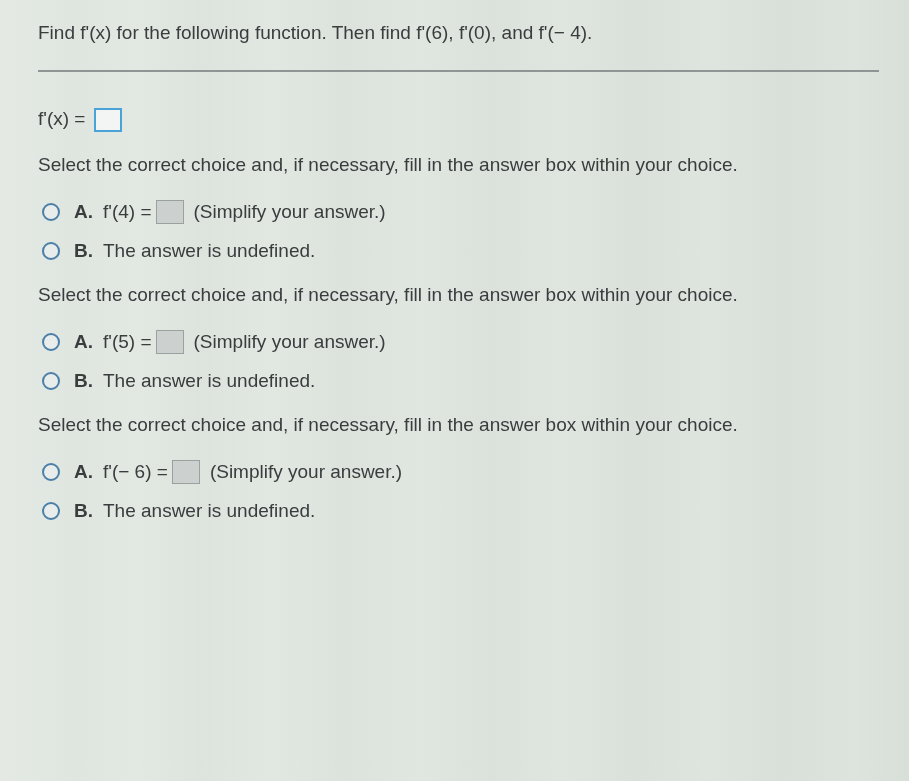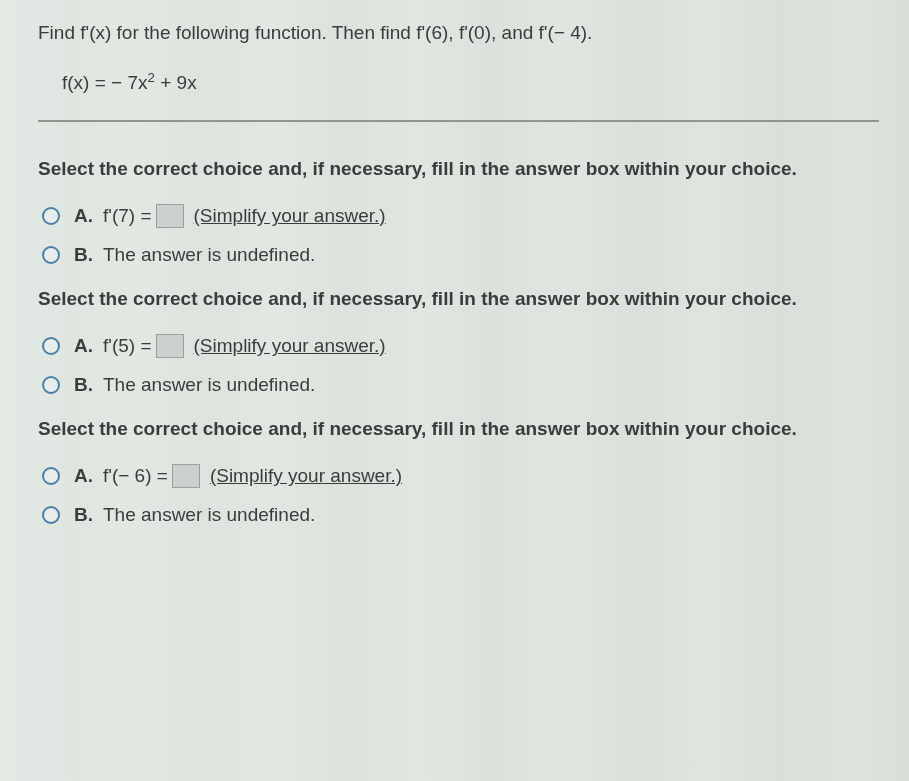--- a/index.html
+++ b/index.html
@@ -27,21 +27,21 @@
   }
   .prompt-line { margin-bottom: 26px; }
   .func-line { margin-left: 24px; margin-bottom: 26px; }
   sup { font-size: 0.7em; vertical-align: super; }
   .divider {
     border: none;
     border-top: 2px solid #8f9593;
     margin: 18px 0 36px 0;
   }
   .row { margin-bottom: 20px; }
-  .instruction { margin: 22px 0 24px 0; font-weight: bold; }
+  .instruction { margin: 22px 0 24px 0; }
   .input-box {
     display: inline-block;
     width: 28px;
     height: 24px;
     border: 2px solid #4aa3d8;
     background: #f2f5f3;
     vertical-align: middle;
     margin: 0 3px;
   }
   .input-box-gray {
@@ -64,42 +64,42 @@
     border: 2px solid #4a7fa8;
     border-radius: 50%;
     background: #e8eceb;
     flex-shrink: 0;
     margin-right: 14px;
   }
   .choice-letter {
     font-weight: bold;
     margin-right: 10px;
   }
-  .hint { margin-left: 6px; text-decoration: underline; }
+  .hint { margin-left: 6px; }
   .tight { margin-bottom: 16px; }
 </style>
 </head>
 <body>
 
 <div class="page">
 
   <div class="prompt-line">Find f'(x) for the following function. Then find f'(6), f'(0), and f'(− 4).</div>
 
-  <div class="func-line">
-    <span>f(x) = − 7x</span><sup>2</sup><span> + 9x</span>
-  </div>
 
   <hr class="divider">
 
+  <div class="row">
+    <span>f'(x) = </span><span class="input-box"></span>
+  </div>
 
   <div class="instruction">Select the correct choice and, if necessary, fill in the answer box within your choice.</div>
   <div class="choice tight">
     <span class="radio"></span>
     <span class="choice-letter">A.</span>
-    <span>f'(7) = </span>
+    <span>f'(4) = </span>
       <span class="input-box-gray"></span>
     <span class="hint">(Simplify your answer.)</span>
   </div>
   <div class="choice">
     <span class="radio"></span>
     <span class="choice-letter">B.</span>
     <span>The answer is undefined.</span>
   </div>
 
   <div class="instruction">Select the correct choice and, if necessary, fill in the answer box within your choice.</div>

